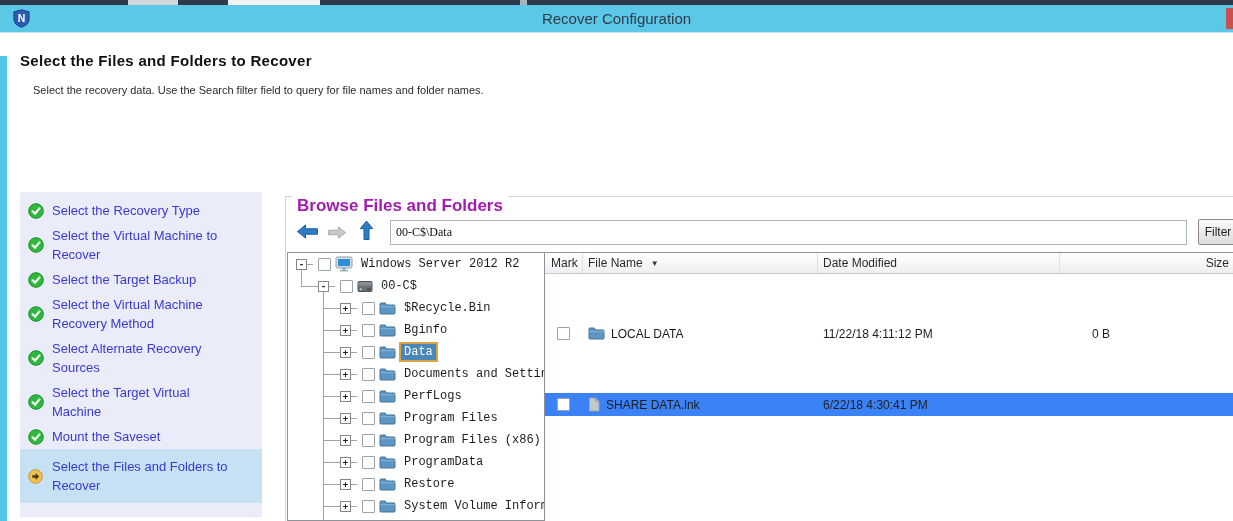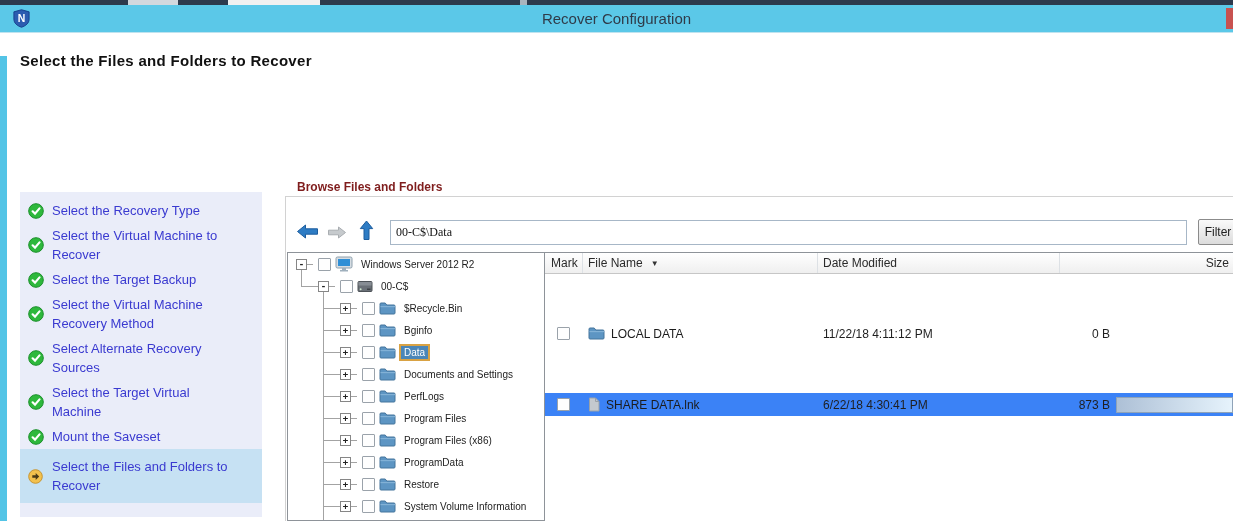--- a/index.html
+++ b/index.html
@@ -31,22 +31,22 @@
   .sidebar { position:absolute; left:20px; top:192px; width:242px; height:325px;
              background:#eaedf9; padding-top:6px; }
   .step { display:flex; align-items:center; padding:3px 4px 3px 8px; cursor:default; }
   .step.current { background:var(--c-sidebar_highlight,#c6e1f3); padding-top:8px; padding-bottom:8px; }
   .step-icon { flex:0 0 17px; display:flex; margin-right:7px; }
   .step-label { font-size:13px; line-height:19px; color:var(--c-step_text,#3a3ad0); width:186px; }
 
   
   .groupbox { position:absolute; left:285px; top:196px; width:952px; height:330px;
               border:1px solid #d2d2d2; }
-  .groupbox-label { position:absolute; left:292px; top:180px; background:#fff; padding:0 5px;
-                    font-size:12px; font-weight:bold; color:#7f1d1d; }
+  .groupbox-label { position:absolute; left:292px; top:196px; background:#fff; padding:0 5px;
+                    font-size:17px; font-weight:bold; color:#a21caf; }
 
   
   .nav-btn { position:absolute; display:flex; cursor:pointer; }
   .nav-back { left:296px; top:224px; }
   .nav-fwd  { left:327px; top:226px; }
   .nav-up   { left:359px; top:220px; }
   .path-input { position:absolute; left:390px; top:220px; width:797px; height:25px;
                 border:1px solid #a7b7c7; font-size:12px; padding:2px 5px; color:#111;
                 font-family:Liberation Serif, serif; background:#fff; }
   .filter-btn { position:absolute; left:1198px; top:219px; width:40px; height:26px;
@@ -61,21 +61,21 @@
   .vline2 { left:35px; top:39px; height:calc(100% - 39px); }
   .tree-row { display:flex; align-items:center; height:22px; white-space:nowrap; }
   .hline { height:1px; background:#a3a3a3; align-self:center; flex:none; }
   .stub { width:17px; }
   .dash { width:6px; }
   .expander { flex:0 0 11px; height:11px; border:1px solid #868686; background:#fff;
               font:bold 9px/8px "DejaVu Sans Mono", monospace; text-align:center; color:#222; }
   .cbox { flex:0 0 13px; height:13px; border:1px solid #9aa2aa; background:#fefefe;
           margin-left:5px; border-radius:1px; }
   .node-icon { margin-left:4px; display:flex; flex:none; }
-  .tree-label { margin-left:5px; font-size:10px; color:#1c1c1c; padding:1px 3px; }
+  .tree-label { margin-left:5px; font-size:12px; color:#1c1c1c; padding:1px 3px;font-family:Liberation Mono, monospace; }
   .tree-label.selected { background:var(--c-selected_node_bg,#4b86b8); color:#fff;
                          box-shadow:0 0 0 2px var(--c-selected_node_border,#d9a243); }
 
   
   .list-panel { position:absolute; left:545px; top:252px; width:688px; height:283px;
                 background:#fff; border-top:1px solid #8e9399; overflow:hidden; }
   .list-header { display:flex; height:21px; background:linear-gradient(#ffffff,#efefef);
                  border-bottom:1px solid #c6c6c6; }
   .hcell { display:flex; align-items:center; font-size:12px; color:#2a2a2a;
            border-right:1px solid #dde1e5; }
@@ -116,20 +116,21 @@
         <text x="10" y="14.2" text-anchor="middle" font-size="11" font-weight="bold" fill="#ffffff" font-family="Liberation Sans, sans-serif">N</text>
       </svg>
     </span>
     <span class="titlebar-title">Recover Configuration</span>
     <span class="close-sliver"></span>
   </div>
 
   <div class="left-strip"></div>
 
   <div class="page-title">Select the Files and Folders to Recover</div>
+  <div class="page-subtitle">Select the recovery data. Use the Search filter field to query for file names and folder names.</div>
 
   <div class="sidebar">
       <div class="step">
         <span class="step-icon">
           <svg width="16" height="16" viewBox="0 0 16 16">
             <circle cx="8" cy="8" r="7.3" fill="#2eb83c" stroke="#1a8f2a"></circle>
             <path d="M4.6 8.3 L7 10.6 L11.5 5.4" stroke="#fff" stroke-width="2.2" fill="none" stroke-linecap="round"></path>
           </svg>
         </span>
         <span class="step-label">Select the Recovery Type</span>
@@ -428,21 +429,17 @@
           <span class="cell c-name">
             <span class="row-icon">
               <svg width="12" height="15" viewBox="0 0 12 15">
                 <path d="M1.5 1 h6 L11 4.5 V14 H1.5 Z" fill="#c4c9ce" stroke="#9aa1a8"></path>
                 <path d="M7.5 1 V4.5 H11" fill="none" stroke="#9aa1a8"></path>
               </svg>
             </span>
             <span class="fname">SHARE DATA.lnk</span>
           </span>
           <span class="cell c-date">6/22/18 4:30:41 PM</span>
-          <span class="cell c-size">
-            <span class="size-text">873 B</span>
-            <span class="size-bar"></span>
-          </span>
         </div>
       </div>
   </div>
 
 </div>
 
 </body></html>

